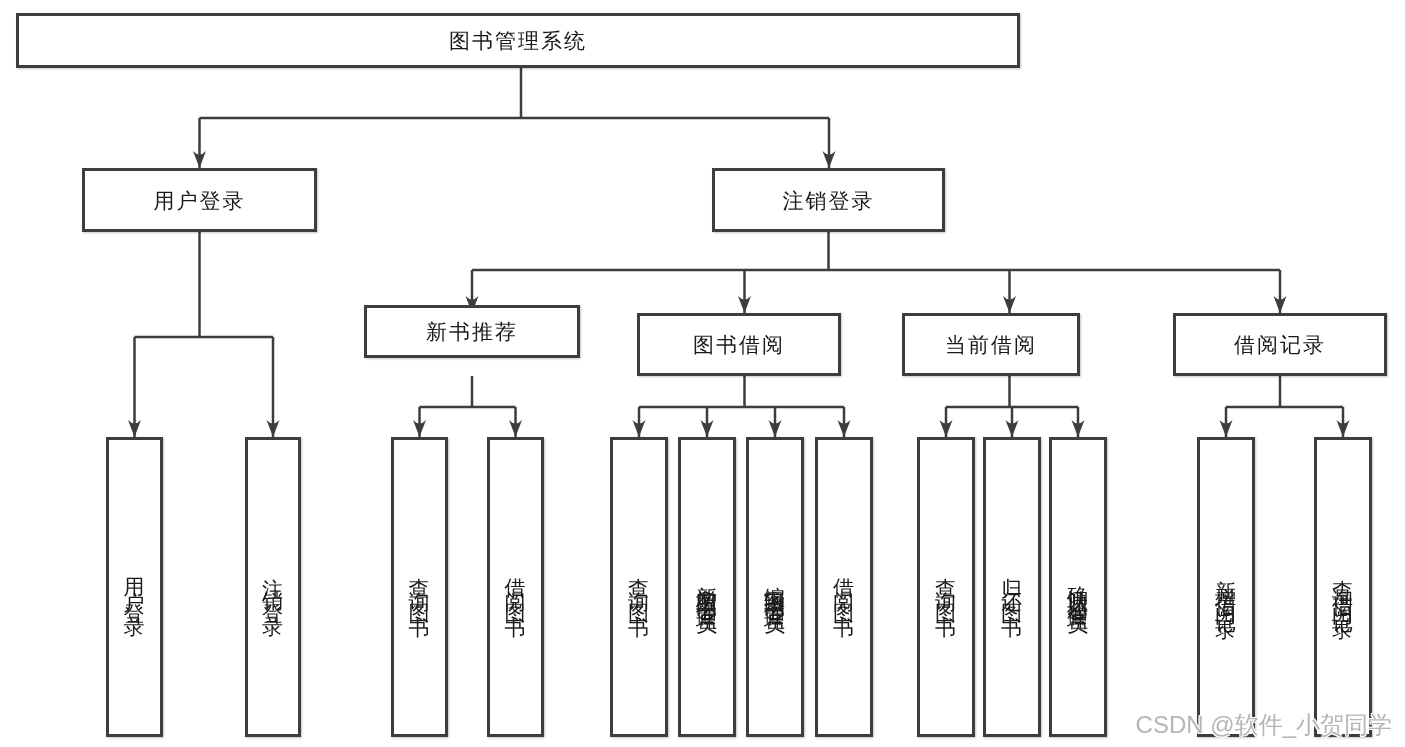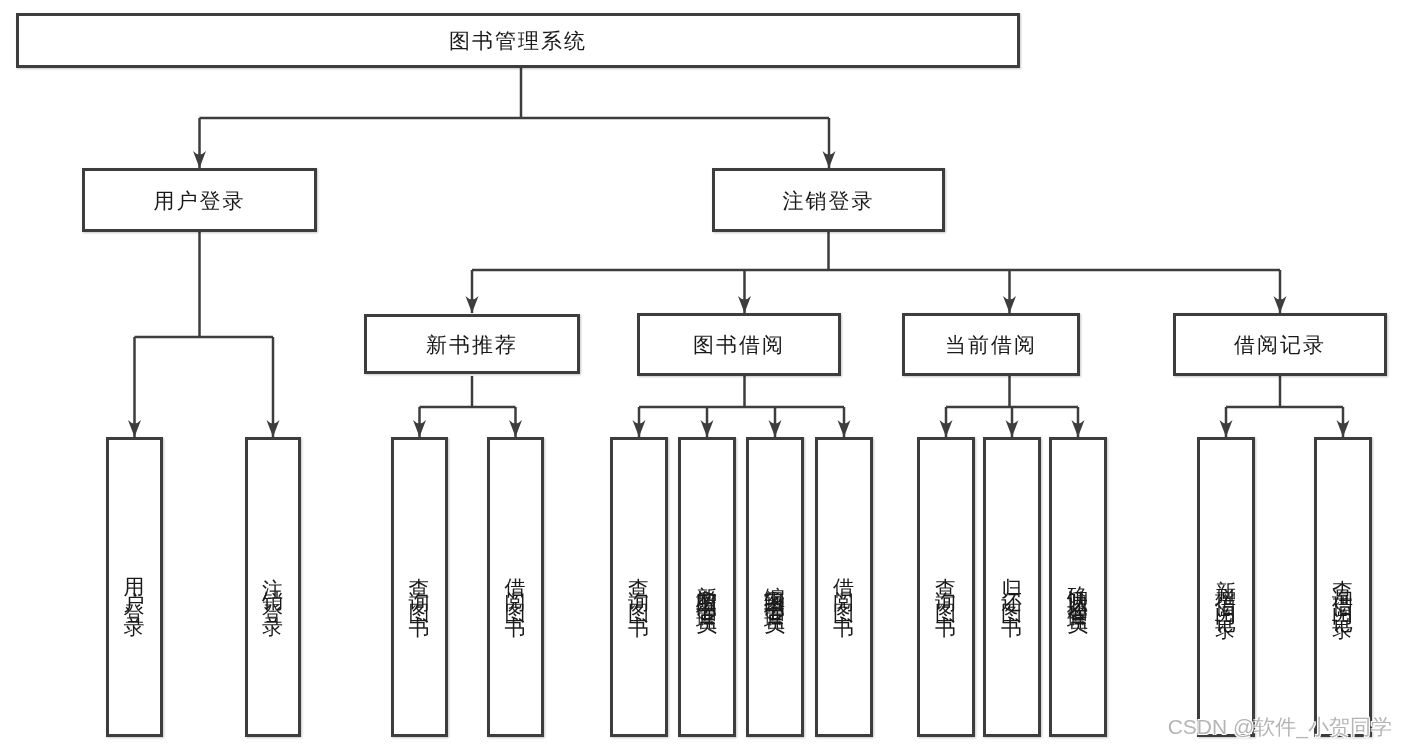--- a/index.html
+++ b/index.html
@@ -26,21 +26,21 @@
   }
   .vbox{top:437px;height:300px;}
   .vlabel{
     writing-mode:vertical-rl;text-orientation:mixed;
     font-size:21px;line-height:1;letter-spacing:13px;color:var(--text);
   }
   .vlabel.vmed{letter-spacing:8px;}
   .vlabel.vtight{letter-spacing:4px;}
   .watermark{
     position:absolute;right:13px;bottom:6px;z-index:5;
-    font-size:21px;color:var(--watermark);white-space:nowrap;
+    font-size:24px;color:var(--watermark);white-space:nowrap;
     text-shadow:1px 1px 0 #fff,-1px -1px 0 #fff,1px -1px 0 #fff,-1px 1px 0 #fff;
   }
 </style>
 </head>
 <body>
 
 <div class="canvas">
 
   <svg class="connectors" width="1405" height="747" viewBox="0 0 1405 747">
     <defs>
@@ -96,21 +96,21 @@
     <span class="hlabel">图书管理系统</span>
   </div>
 
   <div class="hbox" style="left:82px;top:168px;width:235px;height:64px">
     <span class="hlabel">用户登录</span>
   </div>
   <div class="hbox" style="left:712px;top:168px;width:233px;height:64px">
     <span class="hlabel">注销登录</span>
   </div>
 
-  <div class="hbox" style="left:364px;top:314px;width:216px;height:60px">
+  <div class="hbox" style="left:364px;top:305px;width:216px;height:53px">
     <span class="hlabel">新书推荐</span>
   </div>
   <div class="hbox" style="left:637px;top:313px;width:204px;height:63px">
     <span class="hlabel">图书借阅</span>
   </div>
   <div class="hbox" style="left:902px;top:313px;width:178px;height:63px">
     <span class="hlabel">当前借阅</span>
   </div>
   <div class="hbox" style="left:1173px;top:313px;width:214px;height:63px">
     <span class="hlabel">借阅记录</span>

